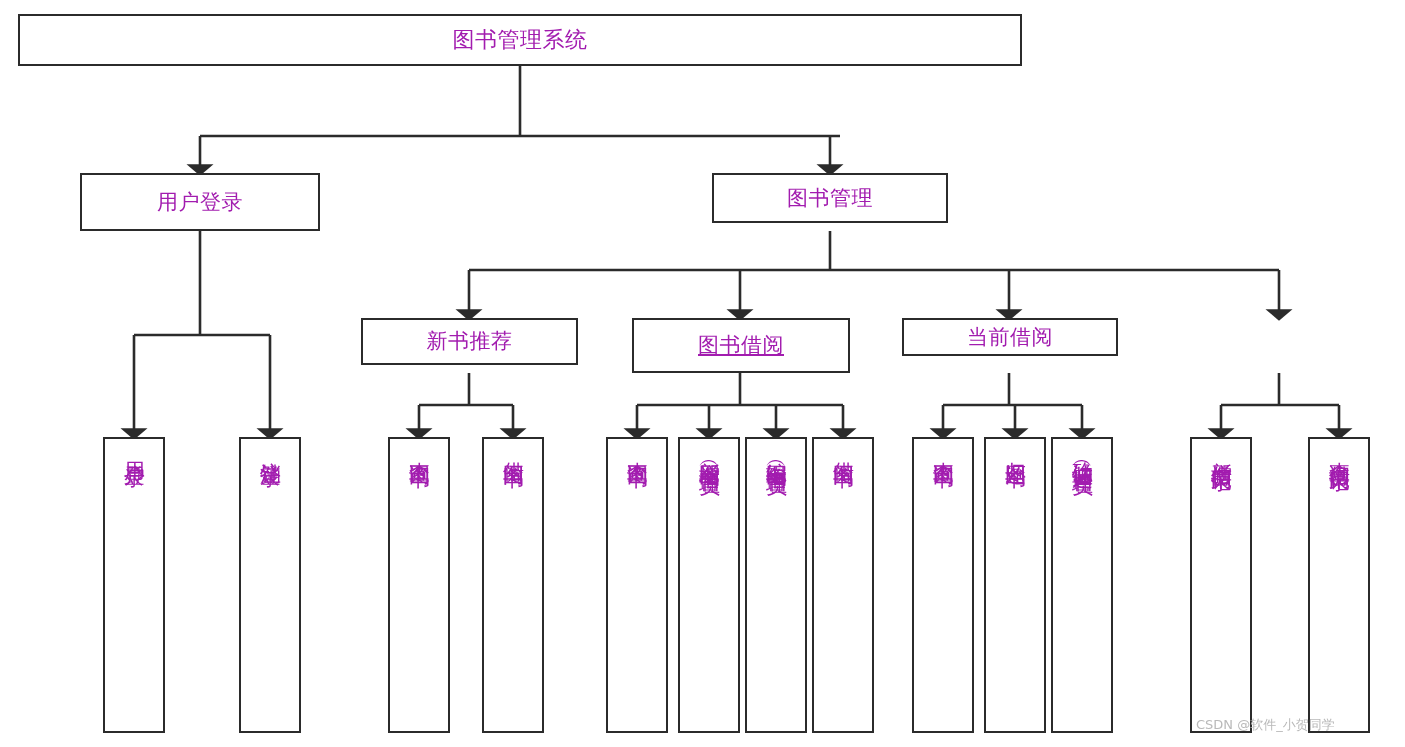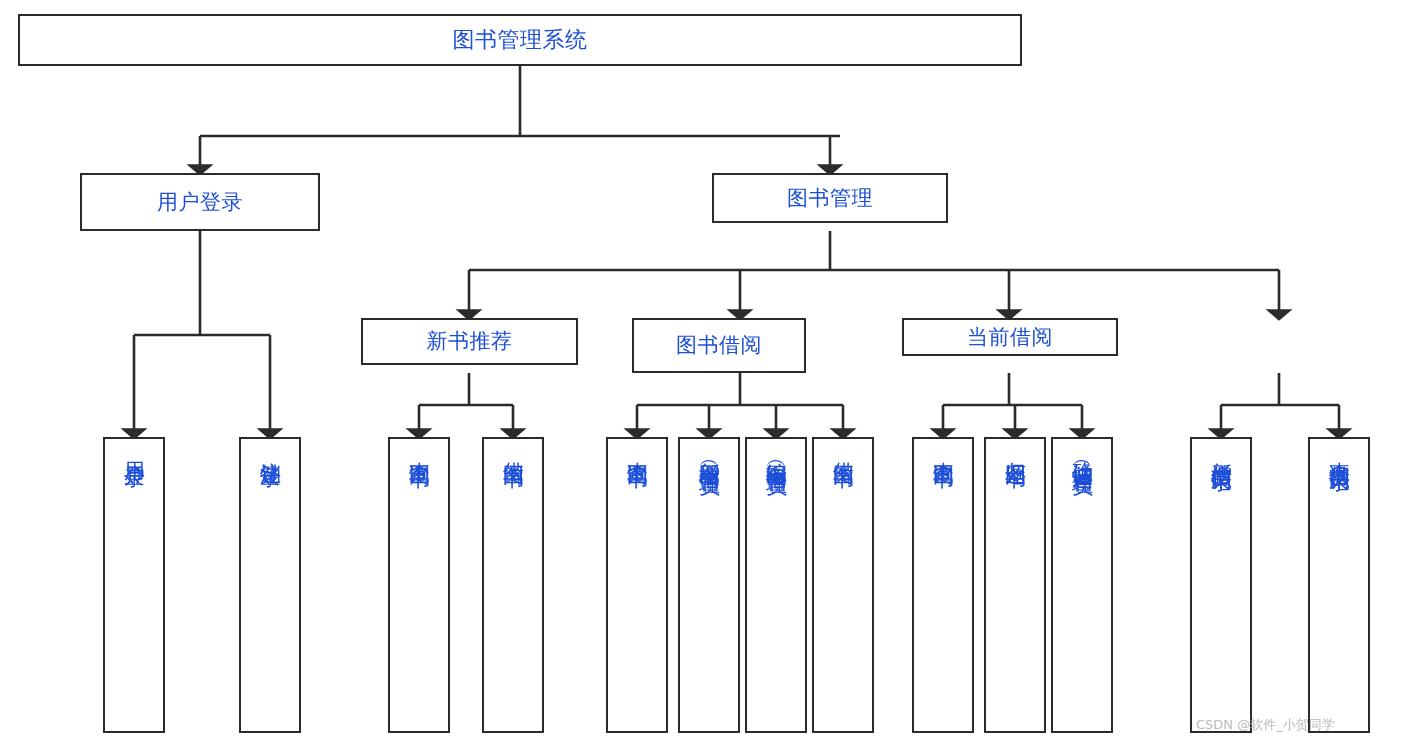--- a/index.html
+++ b/index.html
@@ -25,21 +25,21 @@
     pointer-events: none;
   }
   .node {
     position: absolute;
     box-sizing: border-box;
     border: 2px solid #2b2b2b;
     background: #ffffff;
     display: flex;
     align-items: center;
     justify-content: center;
-    color: #1d4ed8;
+    color: #a21caf;
   }
   .node .label {
     display: block;
     text-align: center;
     line-height: 1.18;
   }
   
   .node.horiz .label {
     writing-mode: horizontal-tb;
     font-size: 21px;
@@ -130,21 +130,21 @@
   <div class="node horiz" style="left:80px; top:173px; width:240px; height:58px;">
     <span class="label">用户登录</span>
   </div>
   <div class="node horiz" style="left:712px; top:173px; width:236px; height:50px;">
     <span class="label">图书管理</span>
   </div>
 
   <div class="node horiz" style="left:361px; top:318px; width:217px; height:47px;">
     <span class="label">新书推荐</span>
   </div>
-  <div class="node horiz" style="left:632px; top:318px; width:174px; height:55px;">
+  <div class="node horiz" style="left:632px; top:318px; width:218px; height:55px;text-decoration:underline;">
     <span class="label">图书借阅</span>
   </div>
   <div class="node horiz" style="left:902px; top:318px; width:216px; height:38px;">
     <span class="label">当前借阅</span>
   </div>
 
   <div class="node vert" style="left:103px; top:437px; width:62px; height:296px;">
     <span class="label">用户登录</span>
   </div>
   <div class="node vert" style="left:239px; top:437px; width:62px; height:296px;">

